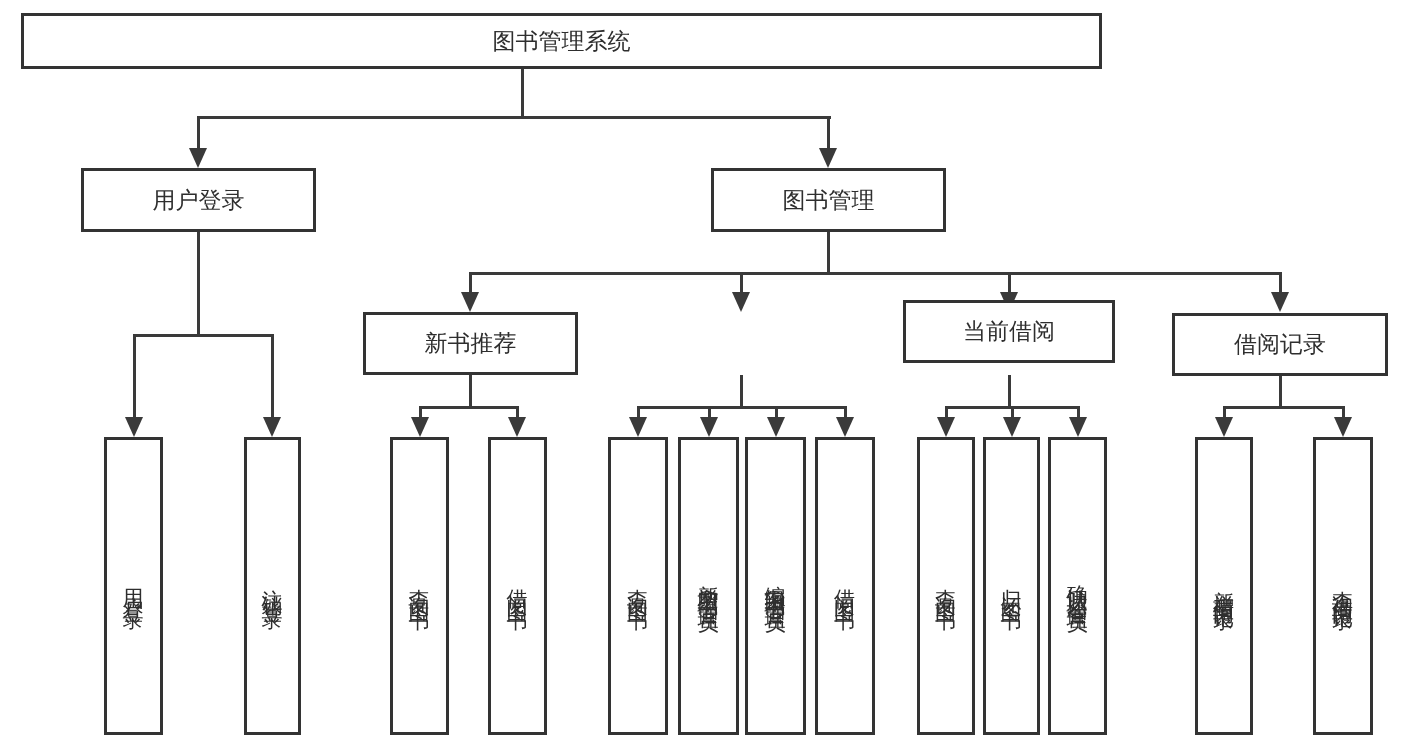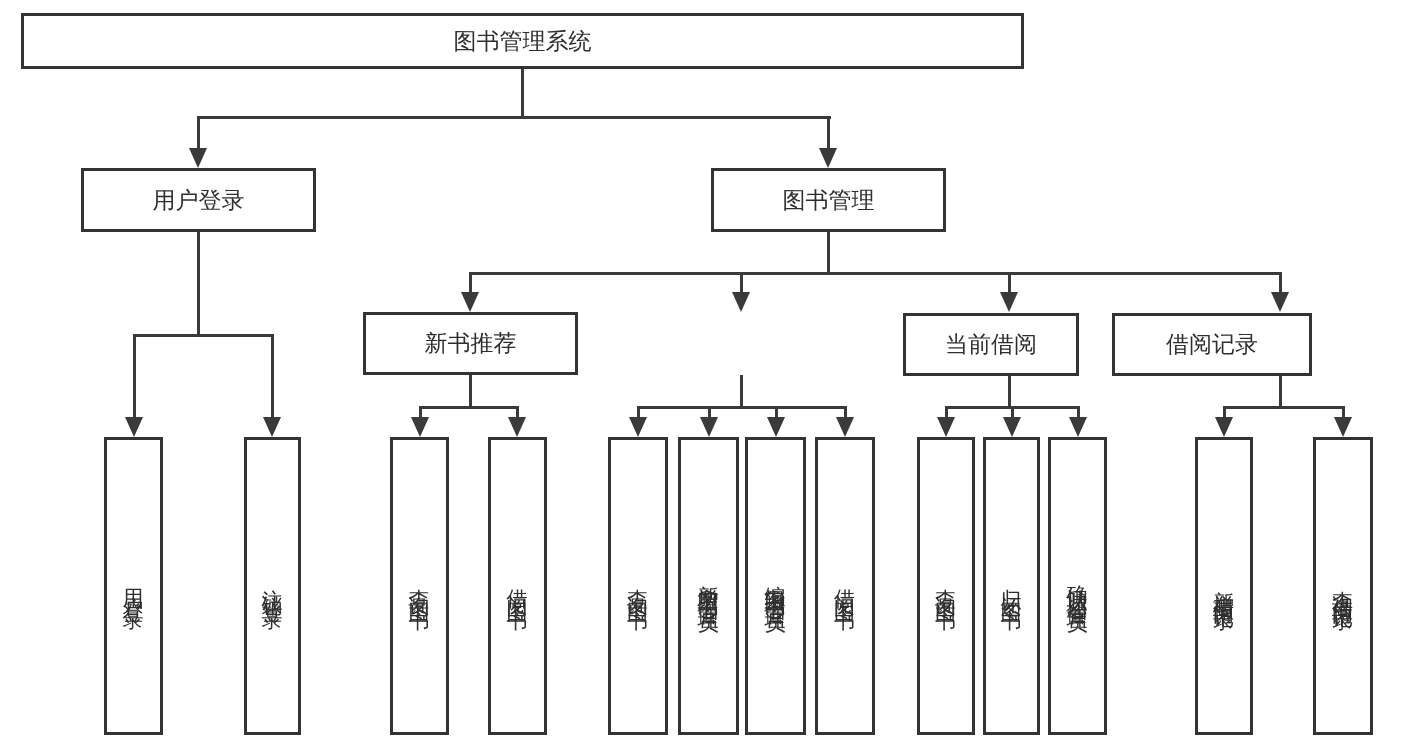--- a/index.html
+++ b/index.html
@@ -86,38 +86,38 @@
   <div class="vline" style="left:1077px;top:406px;height:11px"></div>
   <div class="tri" style="left:1069px;top:417px"></div>
 
   <div class="vline" style="left:1279px;top:376px;height:32px"></div>
   <div class="hline" style="left:1223px;top:406px;width:121px"></div>
   <div class="vline" style="left:1223px;top:406px;height:11px"></div>
   <div class="tri" style="left:1215px;top:417px"></div>
   <div class="vline" style="left:1342px;top:406px;height:11px"></div>
   <div class="tri" style="left:1334px;top:417px"></div>
 
-  <div class="box" style="left:21px;top:13px;width:1003px;height:56px">
+  <div class="box" style="left:21px;top:13px;width:1081px;height:56px">
     <span class="h-label">图书管理系统</span>
   </div>
 
   <div class="box" style="left:81px;top:168px;width:235px;height:64px">
     <span class="h-label">用户登录</span>
   </div>
   <div class="box" style="left:363px;top:312px;width:215px;height:63px">
     <span class="h-label">新书推荐</span>
   </div>
 
   <div class="box" style="left:711px;top:168px;width:235px;height:64px">
     <span class="h-label">图书管理</span>
   </div>
-  <div class="box" style="left:903px;top:313px;width:176px;height:63px">
+  <div class="box" style="left:903px;top:300px;width:212px;height:63px">
     <span class="h-label">当前借阅</span>
   </div>
-  <div class="box" style="left:1112px;top:313px;width:200px;height:63px">
+  <div class="box" style="left:1172px;top:313px;width:216px;height:63px">
     <span class="h-label">借阅记录</span>
   </div>
 
   <div class="box" style="left:104px;top:437px;width:59px;height:298px">
     <span class="v-label">用户登录</span>
   </div>
   <div class="box" style="left:244px;top:437px;width:57px;height:298px">
     <span class="v-label">注销登录</span>
   </div>
 

